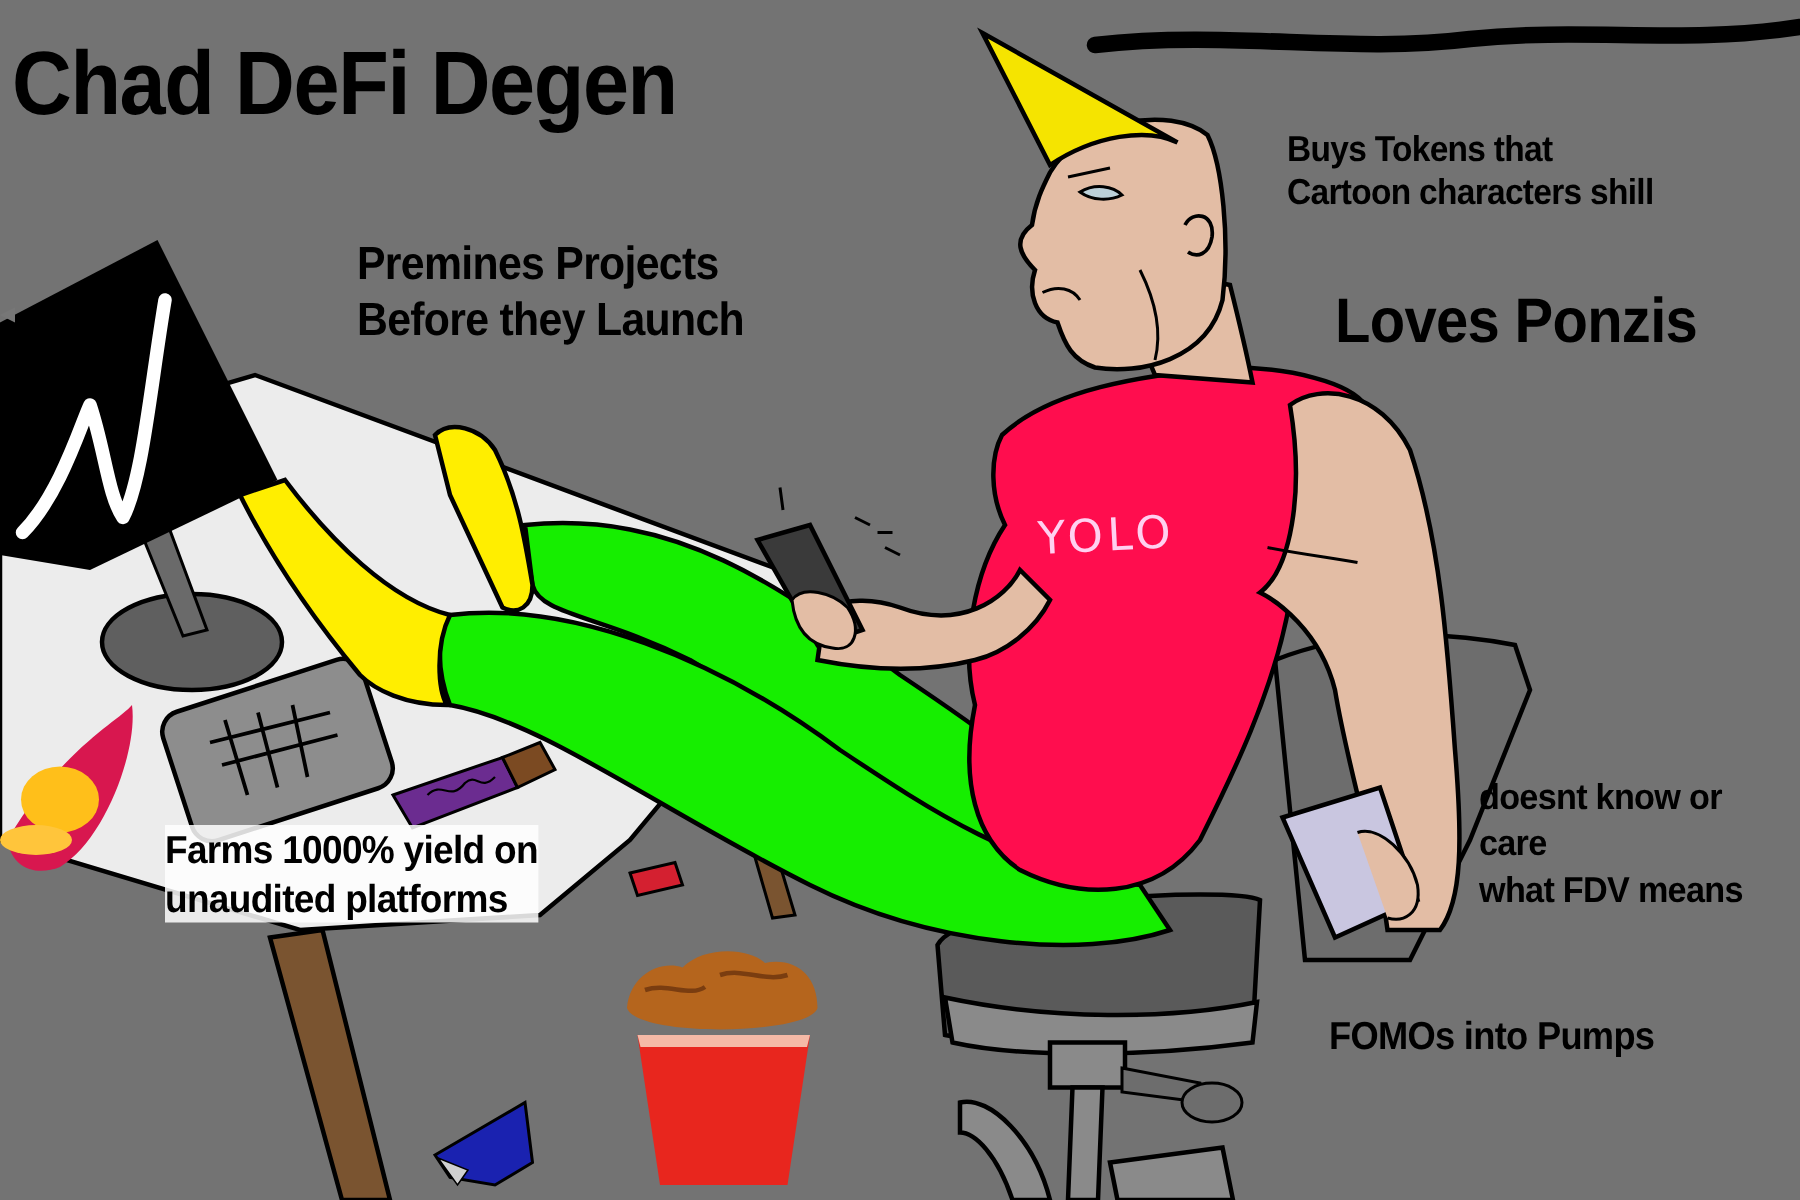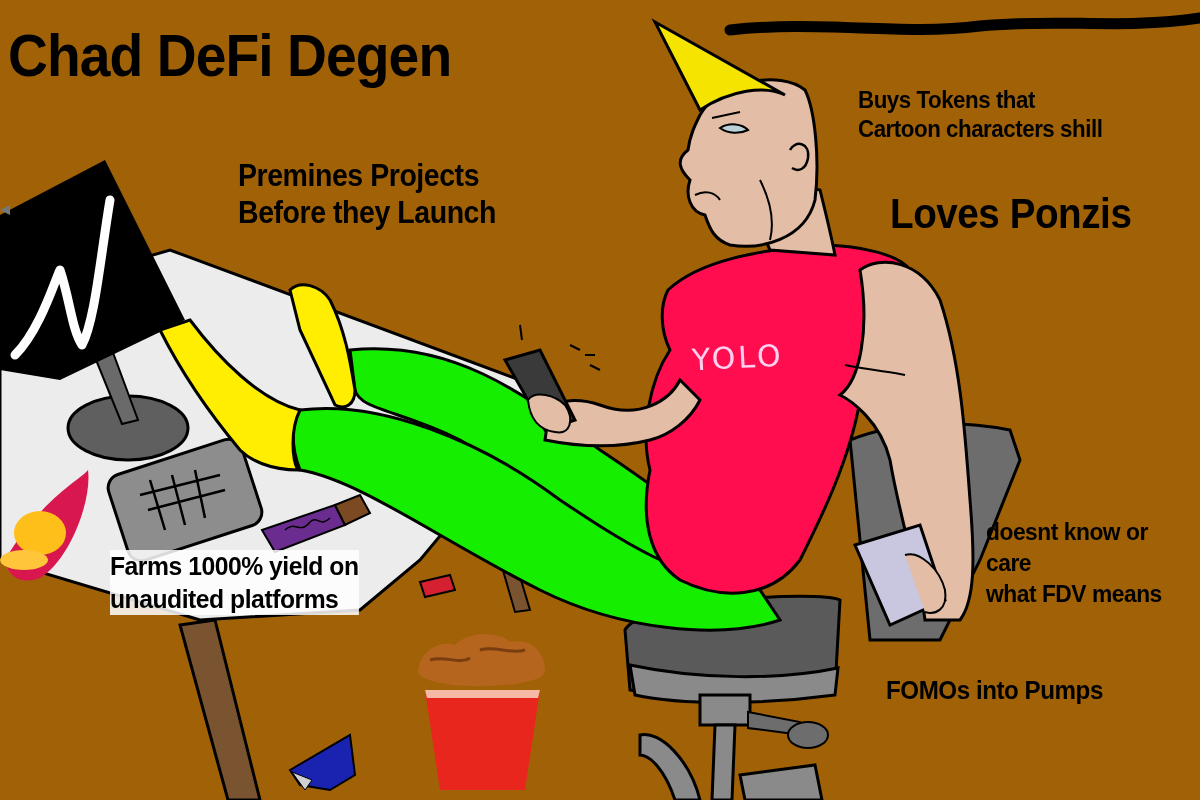--- a/index.html
+++ b/index.html
@@ -1,21 +1,21 @@
 <!DOCTYPE html>
 <html><head>
   <meta charset="utf-8">
   <style>
     html, body { margin: 0; padding: 0; background: #ffffff; }
     #canvas {
       position: relative;
       width: 1200px;
       height: 800px;
       overflow: hidden;
-      background: #a16207;
+      background: #737373;
       font-family: "Liberation Sans", "DejaVu Sans", sans-serif;
     }
     svg.art { position: absolute; left: 0; top: 0; }
     .caption {
       position: absolute;
       color: #000;
       font-weight: bold;
       line-height: 1.12;
       white-space: nowrap;
       letter-spacing: -0.5px;

